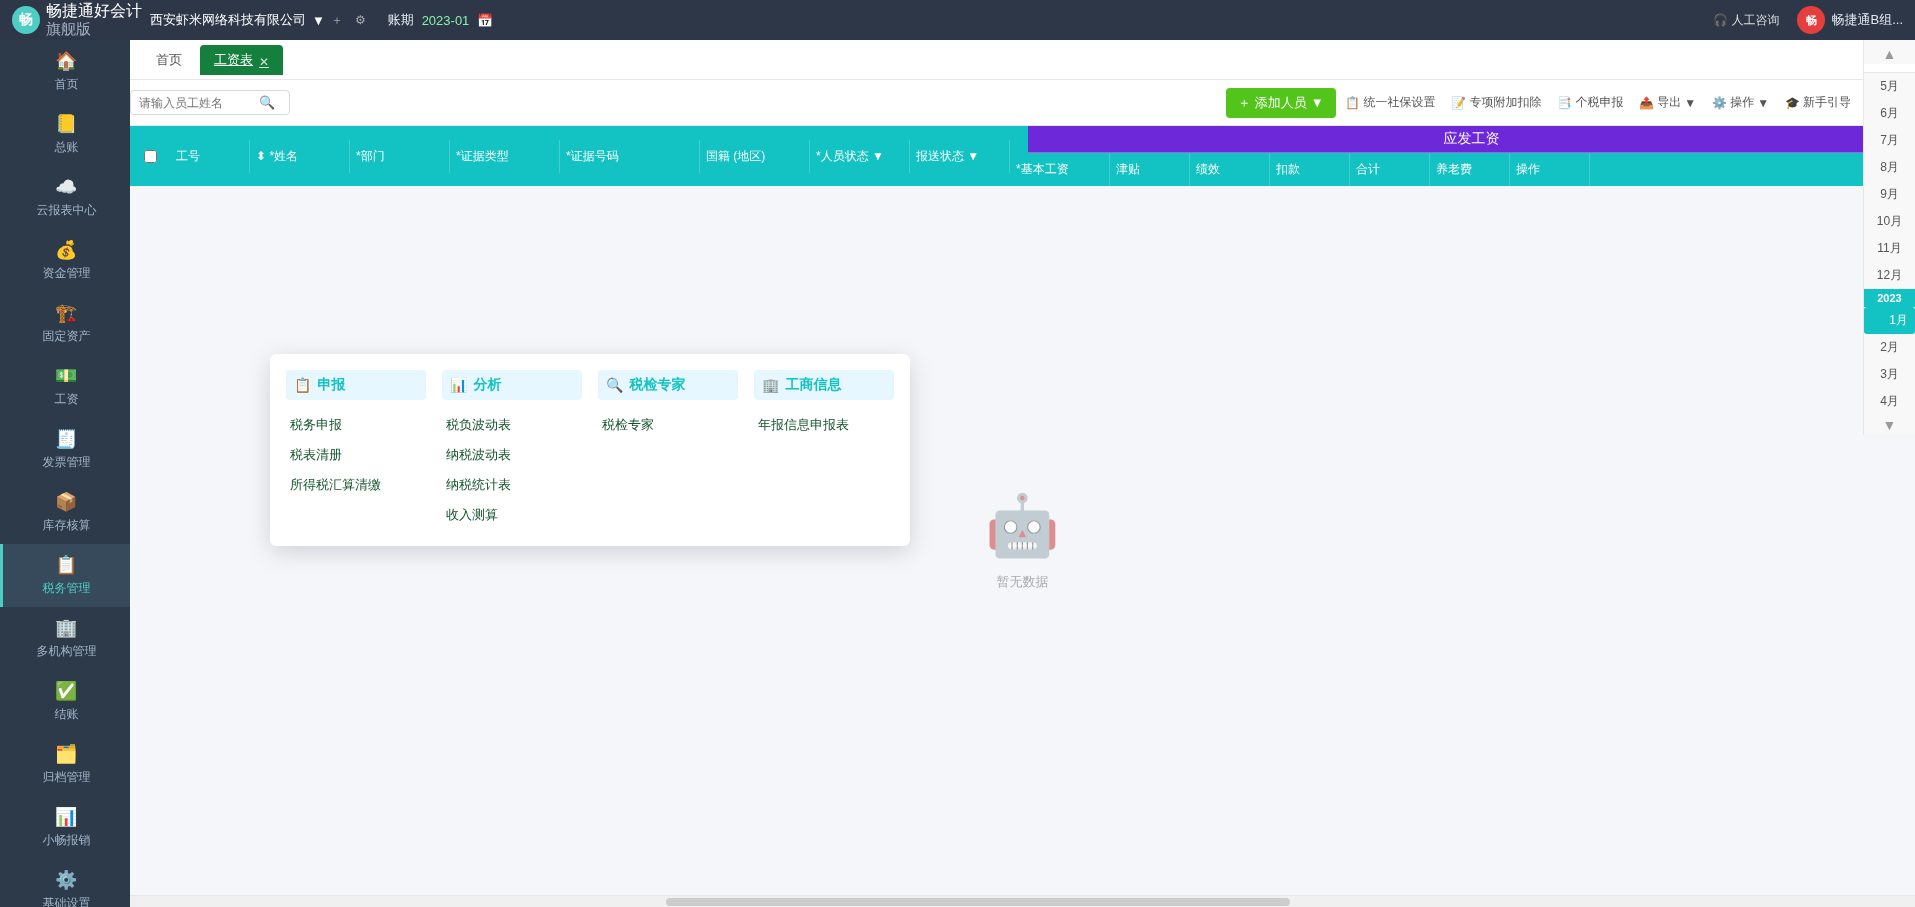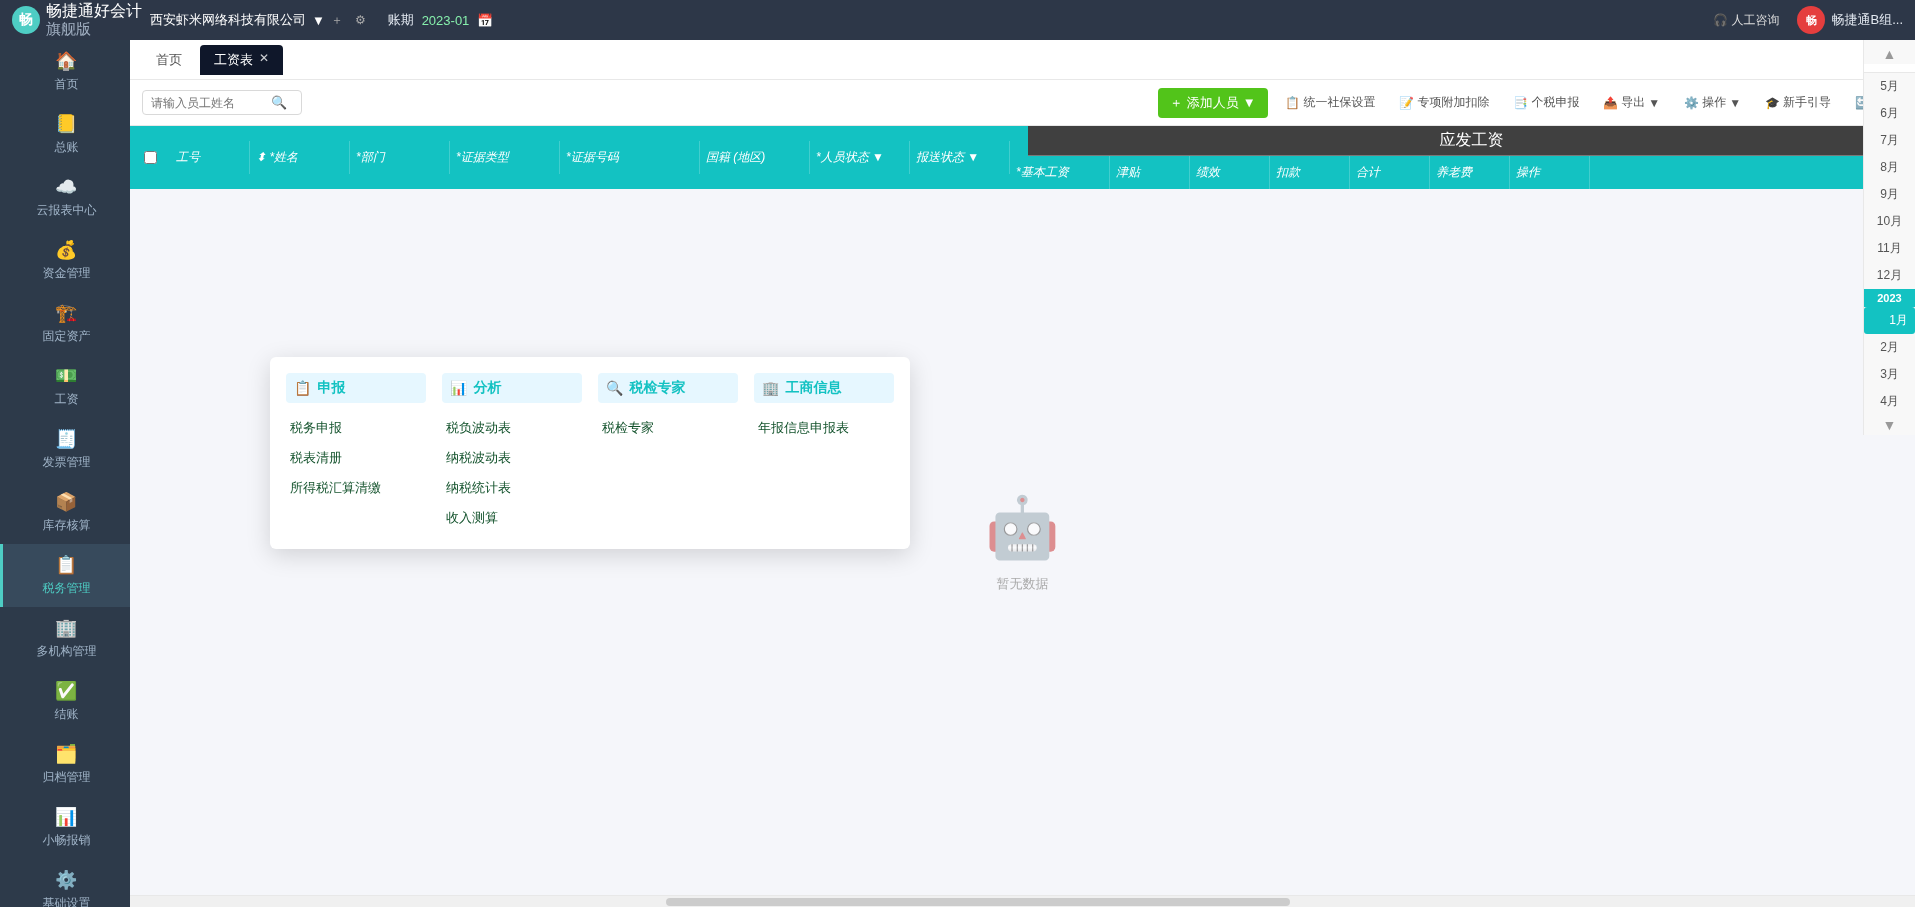--- a/index.html
+++ b/index.html
@@ -78,28 +78,28 @@
 
     
     .tab-bar {
       height: 40px; background: #fff; display: flex; align-items: center;
       padding: 0 12px; border-bottom: 1px solid #e8e8e8; gap: 4px;
     }
     .tab-item {
       padding: 6px 14px; border-radius: 4px 4px 0 0; font-size: 13px; cursor: pointer; color: #555;
     }
     .tab-item.active {
-      background: #0f172a; color: #fff; display: flex; align-items: flex-start; gap: 6px;
+      background: #15803d; color: #fff; display: flex; align-items: flex-end; gap: 6px; text-decoration: underline;
     }
     .tab-close { font-size: 12px; cursor: pointer; opacity: 0.8; }
 
     
     .toolbar {
       height: 46px; background: #fff; display: flex; align-items: center;
-      padding: 0 12px; gap: 12px; border-bottom: 1px solid #e8e8e8;
+      padding: 0 0; gap: 4px; border-bottom: 1px solid #e8e8e8;
     }
     .search-input-wrap {
       display: flex; align-items: center; border: 1px solid #d9d9d9; border-radius: 4px;
       padding: 4px 8px; background: #fff; width: 160px;
     }
     .search-input-wrap input {
       border: none; outline: none; font-size: 12px; width: 120px; color: #999;
     }
     .btn-add {
       background: #52c41a; color: #fff; border: none; border-radius: 4px;
@@ -112,21 +112,21 @@
     }
 
     
     .table-header {
       display: flex; align-items: center; background: #13c2c2; color: #fff;
       font-size: 12px; min-height: 40px; padding: 0;
     }
     .th-check { width: 40px; display: flex; align-items: center; justify-content: center; }
     .th-cell {
       padding: 8px 6px; font-size: 12px; color: #fff; white-space: nowrap;
-      display: flex; align-items: center; gap: 3px; border-right: 1px solid rgba(255,255,255,0.2); font-style: italic;
+      display: flex; align-items: center; gap: 3px; border-right: 1px solid rgba(255,255,255,0.2);
     }
     .th-cell.w80 { width: 80px; }
     .th-cell.w100 { width: 100px; }
     .th-cell.w140 { width: 140px; }
     .th-cell.w110 { width: 110px; }
 
     
     .empty-state {
       display: flex; flex-direction: column; align-items: center; justify-content: center;
       flex: 1; color: #aaa; gap: 12px;
@@ -369,21 +369,21 @@
         <span>国籍 (地区)</span>
       </div>
       <div class="th-cell w100">
         <span>*人员状态 ▼</span>
       </div>
       <div class="th-cell w100">
         <span>报送状态 ▼</span>
       </div>
 
       <div style="display:flex; flex-direction:column; flex:1;">
-        <div style="background:#404040; text-align:center; padding:4px 0; font-size:16px; color:#fff; border-bottom:1px solid rgba(255,255,255,0.3);margin-left:18px;">应发工资</div>
+        <div style="background:#6d28d9; text-align:center; padding:4px 0; font-size:14px; color:#fff; border-bottom:1px solid rgba(255,255,255,0.3);margin-left:18px;">应发工资</div>
         <div style="display:flex;">
           <div class="th-cell w100">*基本工资</div>
           <div class="th-cell w80">津贴</div>
           <div class="th-cell w80">绩效</div>
           <div class="th-cell w80">扣款</div>
           <div class="th-cell w80">合计</div>
           <div class="th-cell w80">养老费</div>
           <div class="th-cell w80">操作</div>
         </div>
       </div>

